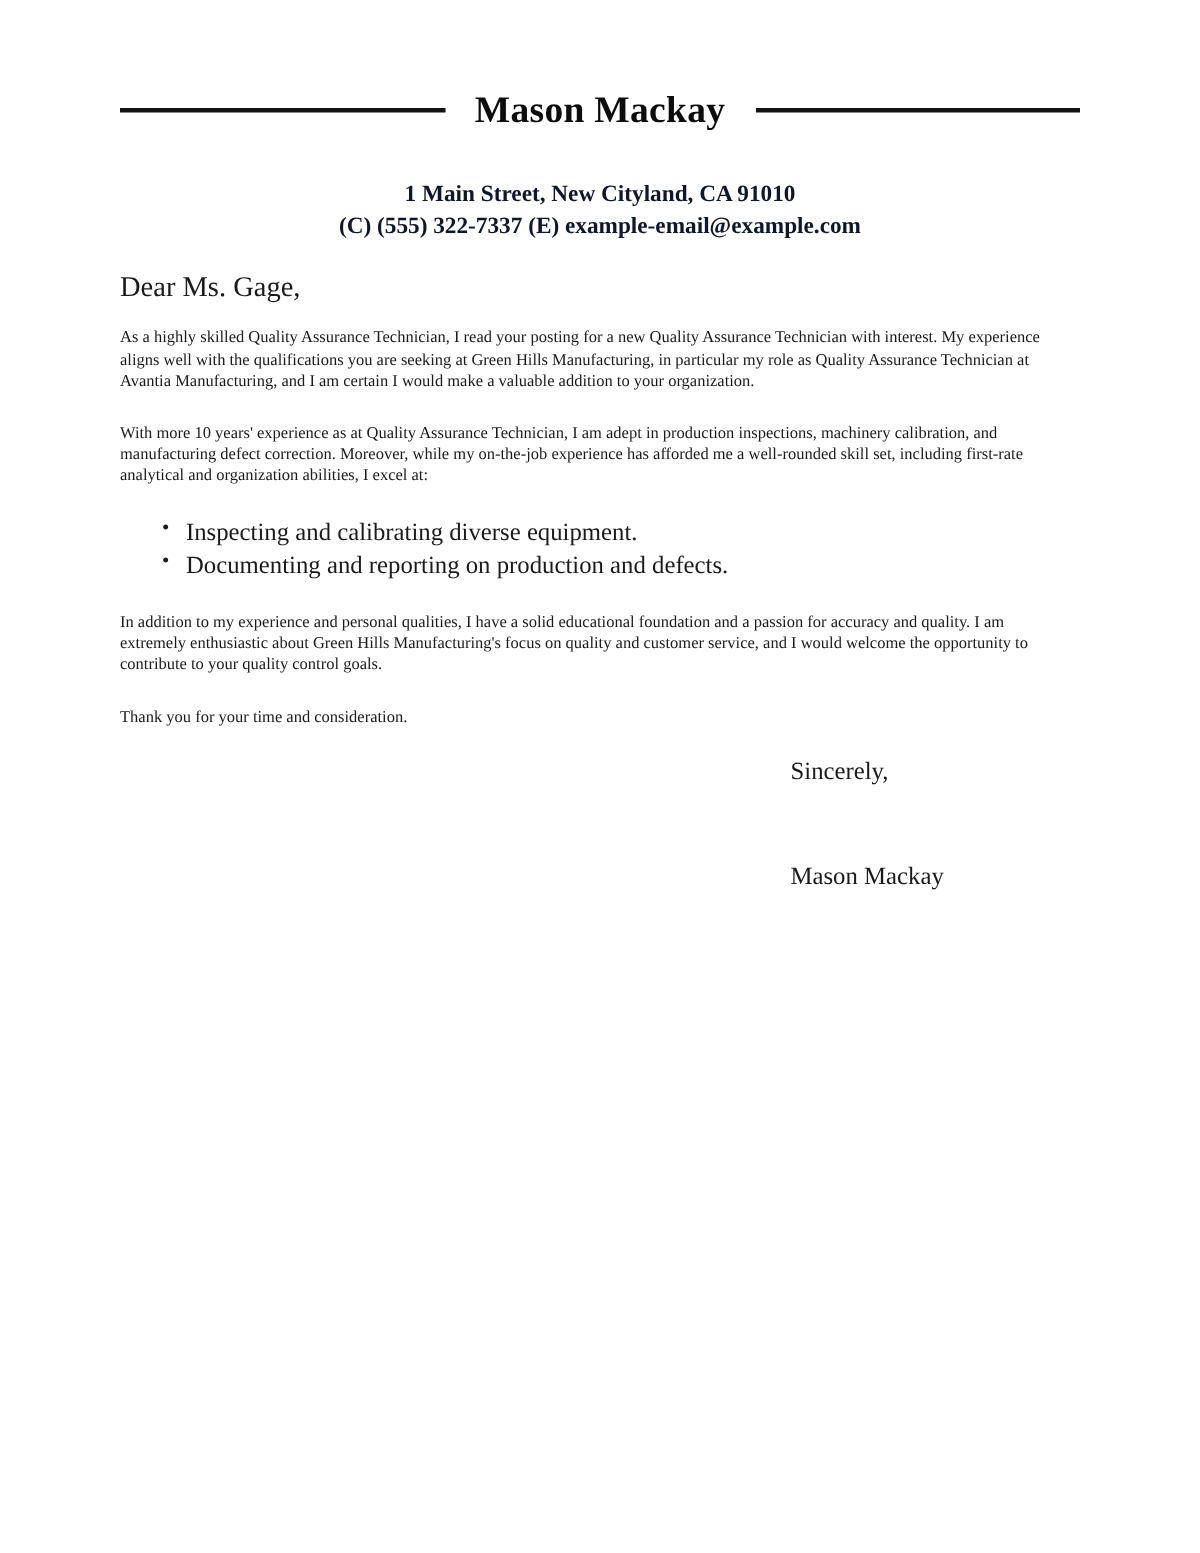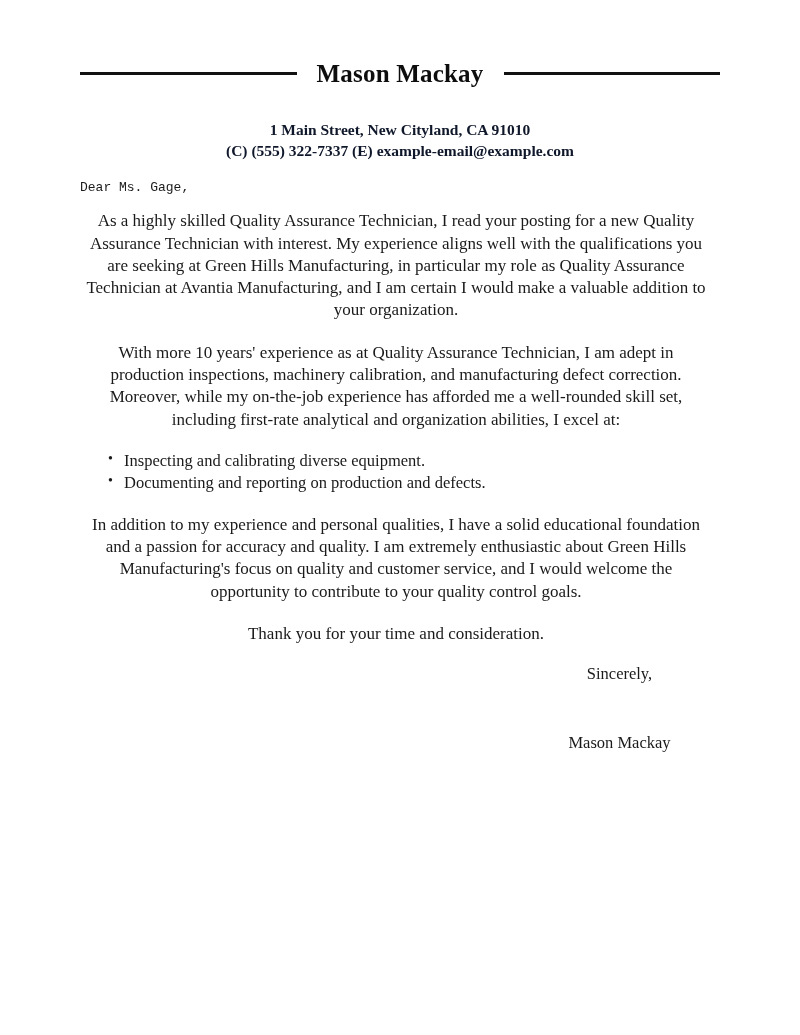--- a/index.html
+++ b/index.html
@@ -64,31 +64,30 @@
   }
   .contact-line.first { margin-top: 16px; }
 
   
   .letter-body {
     padding: 0 88px 0 80px;
     margin-top: 18px;
   }
 
   .salutation {
-    font-size: 13px;
+    font-size: 19px;
     line-height: 1.32;
     margin: 0 0 14px 0;
-    font-family: Liberation Mono, monospace;
   }
 
   .para {
-    font-size: 17px;
+    font-size: 11px;
     line-height: 1.31;
     margin: 0 0 20px 0;
-    text-align: center;
+    text-align: left;
   }
 
   .skills-list {
     list-style: none;
     margin: 0 0 20px 0;
     padding: 0 0 0 28px;
   }
   .skills-list li {
     position: relative;
     font-size: 16.5px;
@@ -105,21 +104,20 @@
     line-height: inherit;
     color: #1a1a1a;
   }
 
   .para.tight { margin-bottom: 18px; }
 
   
   .signature-block {
     margin-top: 16px;
     padding-left: 447px;
-    text-align: center;
   }
   .sign-off {
     font-size: 16.5px;
     line-height: 1.3;
     margin: 0;
   }
   .signer-name {
     font-size: 16.5px;
     line-height: 1.3;
     margin: 48px 0 0 0;

